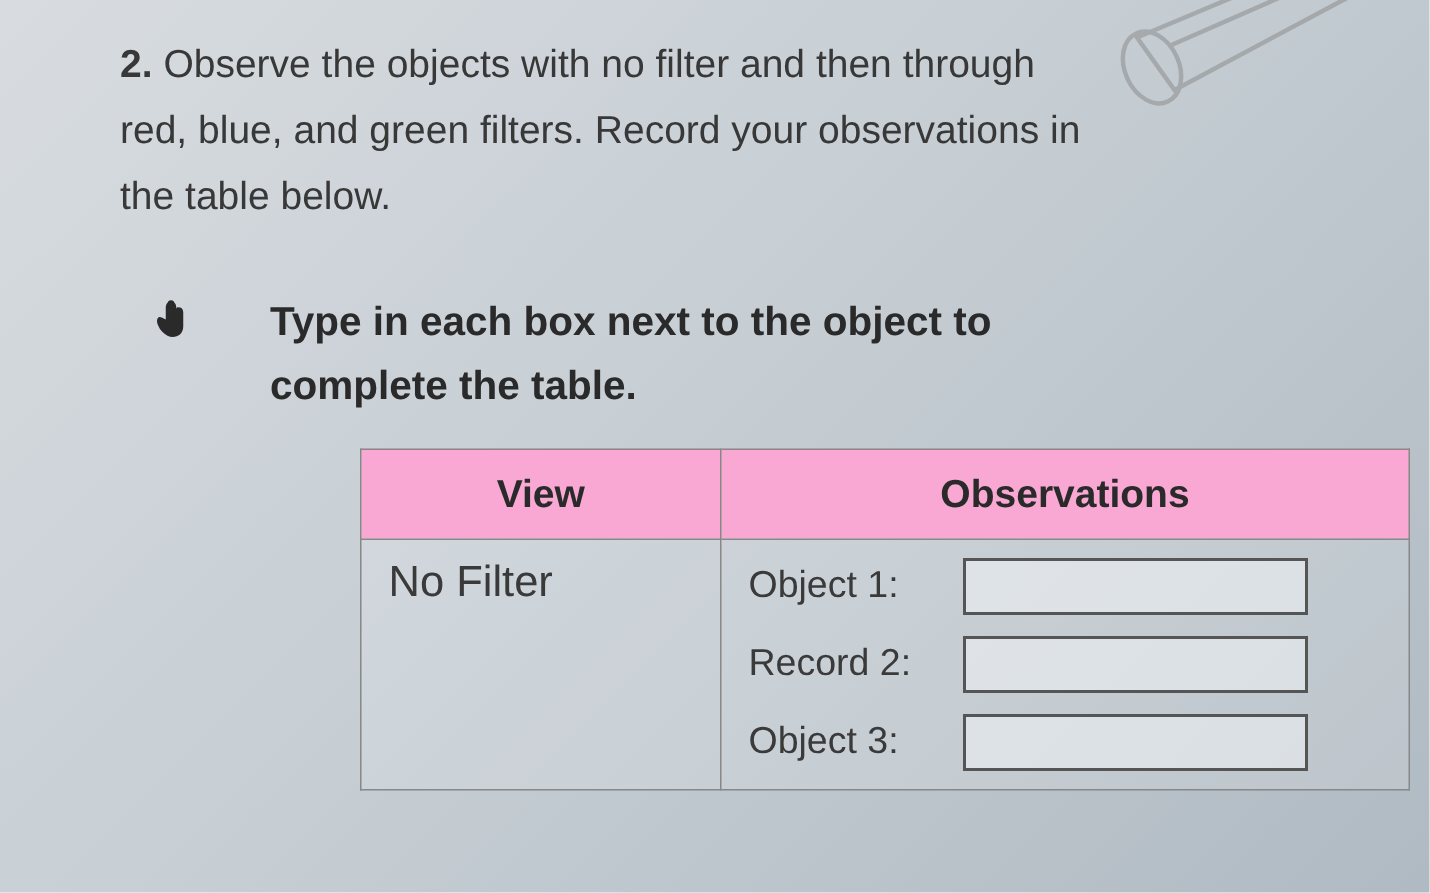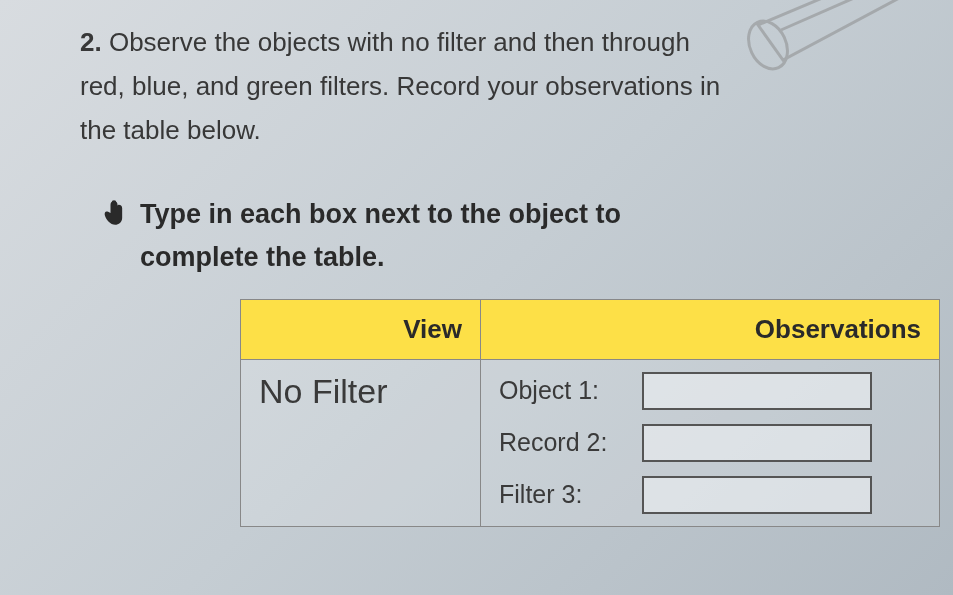--- a/index.html
+++ b/index.html
@@ -43,20 +43,21 @@
       margin-left: 60px;
       margin-bottom: 20px;
     }
     .instruction {
       font-size: 27px;
       font-weight: bold;
       color: #2a2a2a;
       line-height: 1.6;
       display: flex;
       align-items: flex-start;
+      gap: 40px;
     }
     .pointer-icon {
       display: inline-block;
       width: 28px;
       height: 28px;
       margin-right: 12px;
       margin-top: 4px;
       flex-shrink: 0;
     }
     .instruction-text {
@@ -64,41 +65,41 @@
       max-width: 580px;
     }
     .table-container {
       margin-left: 200px;
     }
     table {
       border-collapse: collapse;
       width: 700px;
     }
     th {
-      background: #fde047;
+      background: #f9a8d4;
       border: 1px solid #888;
       padding: 14px 18px;
-      text-align: right;
+      text-align: center;
       font-size: 26px;
       font-weight: bold;
       color: #2a2a2a;
     }
     th:first-child {
       width: 240px;
     }
     td {
       border: 1px solid #888;
       padding: 12px 18px;
       font-size: 25px;
       color: #3a3a3a;
       vertical-align: top;
       background: rgba(255,255,255,0.15);
     }
     td:first-child {
-      font-size: 34px;
+      font-size: 29px;
     }
     .obs-row {
       display: flex;
       align-items: center;
       gap: 28px;
       margin-bottom: 14px;
     }
     .obs-row:last-child {
       margin-bottom: 0;
     }
@@ -158,20 +159,20 @@
         <td>
           <div class="obs-row">
             <span class="obs-label">Object 1:</span>
             <input type="text" class="obs-input" style="">
           </div>
           <div class="obs-row">
             <span class="obs-label">Record 2:</span>
             <input type="text" class="obs-input" style="">
           </div>
           <div class="obs-row">
-            <span class="obs-label">Filter 3:</span>
+            <span class="obs-label">Object 3:</span>
             <input type="text" class="obs-input" style="">
           </div>
         </td>
       </tr>
     </tbody>
   </table>
 </div>
 
 </body></html>

